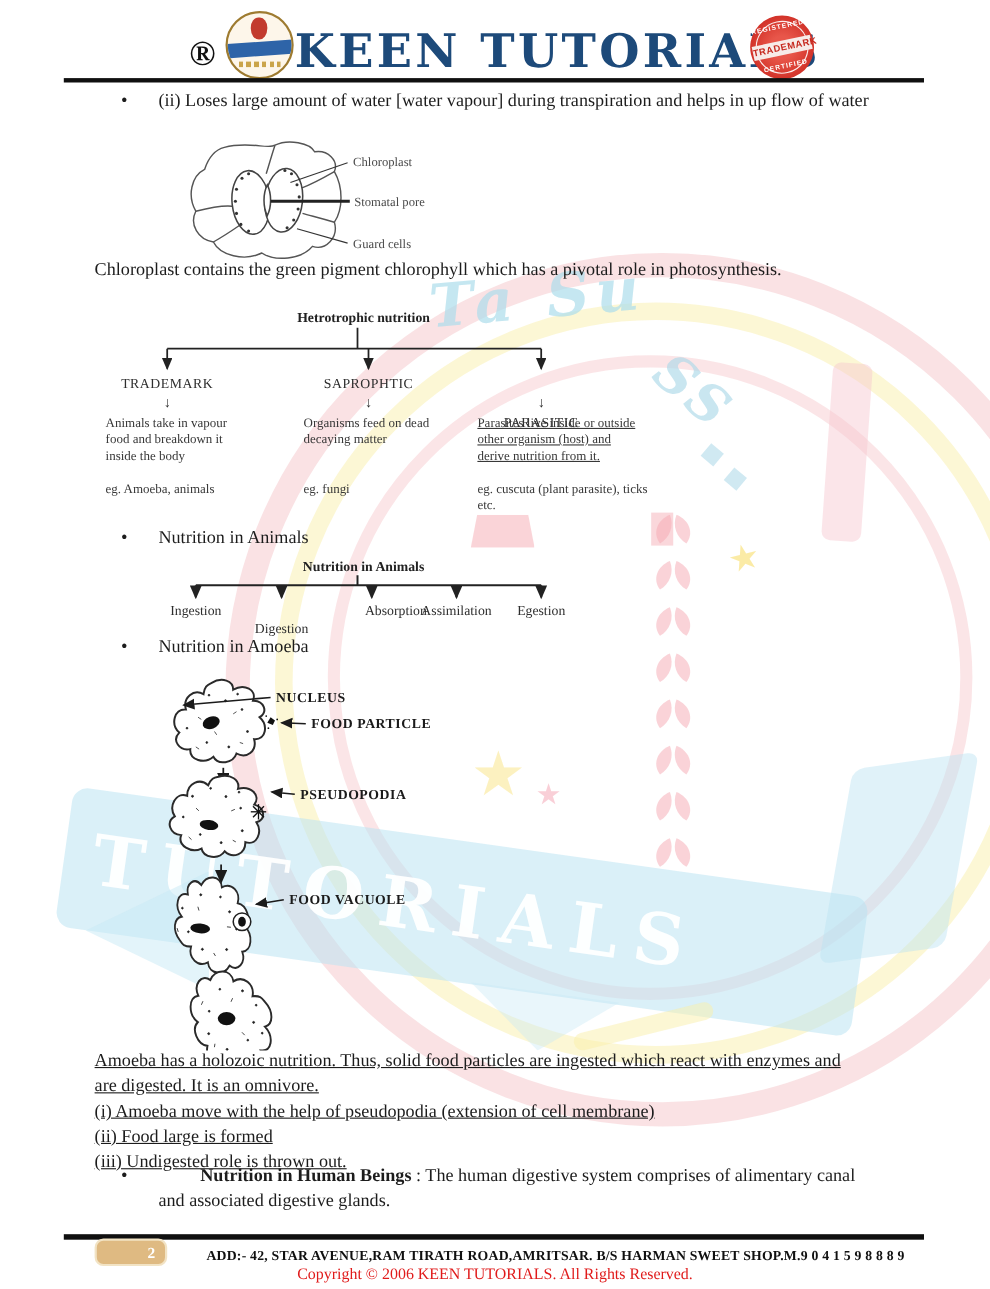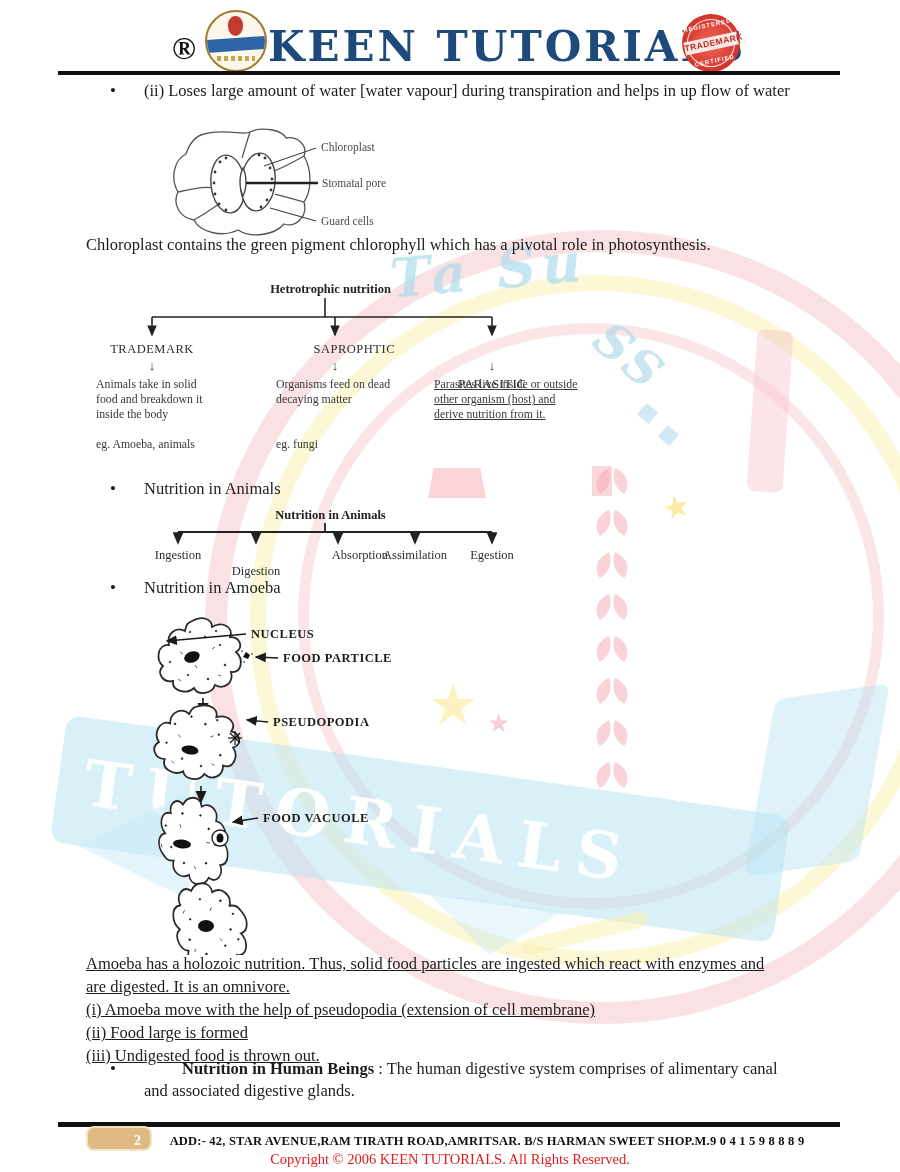--- a/index.html
+++ b/index.html
@@ -67,21 +67,21 @@
   .fc-name{position:absolute;text-align:center;font-size:12.5px;letter-spacing:.5px;}
   .fc-mini{position:absolute;text-align:center;font-size:13px;font-weight:bold;}
   .fc-desc{position:absolute;font-size:11.8px;line-height:15px;color:#383838;}
   .fc-eg{position:absolute;font-size:11.8px;line-height:15px;color:#383838;}
   .fc-stage{position:absolute;text-align:center;font-size:12.5px;}
   svg text{font-family:"Liberation Serif",serif;}
   .footer-bar{position:absolute;left:58px;top:1122px;width:782px;height:5px;background:#101010;z-index:1;}
   .page-badge{position:absolute;left:86px;top:1126px;width:66px;height:25px;background:#dfba82;border:2px solid #f2e3c4;
               border-radius:8px;z-index:2;color:#fff;font-weight:bold;font-size:14px;text-align:right;
               line-height:25px;padding-right:9px;box-sizing:border-box;}
-  .addr{position:absolute;left:132px;top:1134px;width:710px;text-align:center;font-weight:bold;font-size:12.5px;
+  .addr{position:absolute;left:150px;top:1134px;width:710px;text-align:center;font-weight:bold;font-size:12.5px;
         color:#101010;z-index:1;letter-spacing:.2px;}
   .copy{position:absolute;left:0;top:1151px;width:900px;text-align:center;font-size:14.5px;color:#e01b1b;z-index:1;}
 </style>
 </head>
 <body>
 
 <div class="page">
 
   <div class="wm">
     <div class="wm-ring1"></div>
@@ -193,30 +193,31 @@
       </defs>
       <g stroke="#222" stroke-width="1.6" fill="none">
         <line x1="237" y1="1" x2="237" y2="20"></line>
         <line x1="64" y1="20" x2="404" y2="20"></line>
         <line x1="64" y1="20" x2="64" y2="38" marker-end="url(#ah1)"></line>
         <line x1="247" y1="20" x2="247" y2="38" marker-end="url(#ah1)"></line>
         <line x1="404" y1="20" x2="404" y2="38" marker-end="url(#ah1)"></line>
       </g>
     </svg>
     <div class="fc-name" style="left:4px;top:60px;width:120px;">TRADEMARK</div>
-    <div class="fc-name" style="left:187px;top:60px;width:120px;text-align:right;">SAPROPHTIC</div>
+    <div class="fc-name" style="left:187px;top:60px;width:120px;">SAPROPHTIC</div>
     <div class="fc-name" style="left:344px;top:60px;width:120px;margin-top:35px;">PARASITIC</div>
     <div class="fc-mini" style="left:4px;top:76px;width:120px;">↓</div>
     <div class="fc-mini" style="left:187px;top:76px;width:120px;">↓</div>
     <div class="fc-mini" style="left:344px;top:76px;width:120px;">↓</div>
-    <div class="fc-desc" style="left:8px;top:95px;width:122px;">Animals take in solid food and breakdown it inside the body</div>
+    <div class="fc-desc" style="left:8px;top:95px;width:122px;">Animals take in vapour food and breakdown it inside the body</div>
     <div class="fc-desc" style="left:188px;top:95px;width:140px;">Organisms feed on dead decaying matter</div>
     <div class="fc-desc" style="left:346px;top:95px;width:152px;text-decoration:underline;">Parasites live inside or outside other organism (host) and derive nutrition from it.</div>
     <div class="fc-eg" style="left:8px;top:155px;width:150px;">eg. Amoeba, animals</div>
     <div class="fc-eg" style="left:188px;top:155px;width:140px;">eg. fungi</div>
+    <div class="fc-eg" style="left:346px;top:155px;width:155px;">eg. cuscuta (plant parasite), ticks etc.</div>
   </div>
 
   <div class="bullet" style="top:478px;">
     <span class="dot">•</span>
     <div class="btxt">Nutrition in Animals</div>
   </div>
 
   <div class="fc" style="left:88px;top:508px;width:485px;height:62px;">
     <div class="fc-title" style="top:0;">Nutrition in Animals</div>
     <svg class="abs" style="left:0;top:0;" width="485" height="40" viewBox="0 0 485 40">
@@ -316,21 +317,21 @@
       <use href="#blob" transform="translate(80,318) rotate(75) scale(1.1,0.95)" fill="#fff" stroke="#2a2a2a" stroke-width="1.8"></use>
       <use href="#spk" transform="translate(80,318) rotate(80)"></use>
       <ellipse cx="76" cy="316" rx="8" ry="6" fill="#111"></ellipse>
     </g>
   </svg>
 
   <div class="para" style="left:86px;top:952px;width:700px;text-decoration:underline;">
     <div>Amoeba has a holozoic nutrition. Thus, solid food particles are ingested which react with enzymes and are digested. It is an omnivore.</div>
     <div>(i) Amoeba move with the help of pseudopodia (extension of cell membrane)</div>
     <div>(ii) Food large is formed</div>
-    <div>(iii) Undigested food is thrown out.</div>
+    <div>(iii) Undigested role is thrown out.</div>
   </div>
 
   <div class="bullet" style="top:1058px;">
     <span class="dot">•</span>
     <div class="btxt" style="width:645px;"><span style="font-weight:bold;margin-left:38px;">Nutrition in Human Beings</span><span> : The human digestive system comprises of alimentary canal and associated digestive glands.</span></div>
   </div>
 
   <div class="footer-bar"></div>
   <div class="page-badge">2</div>
   <div class="addr">ADD:- 42, STAR AVENUE,RAM TIRATH ROAD,AMRITSAR. B/S HARMAN SWEET SHOP.M.9 0 4 1 5 9 8 8 8 9</div>

